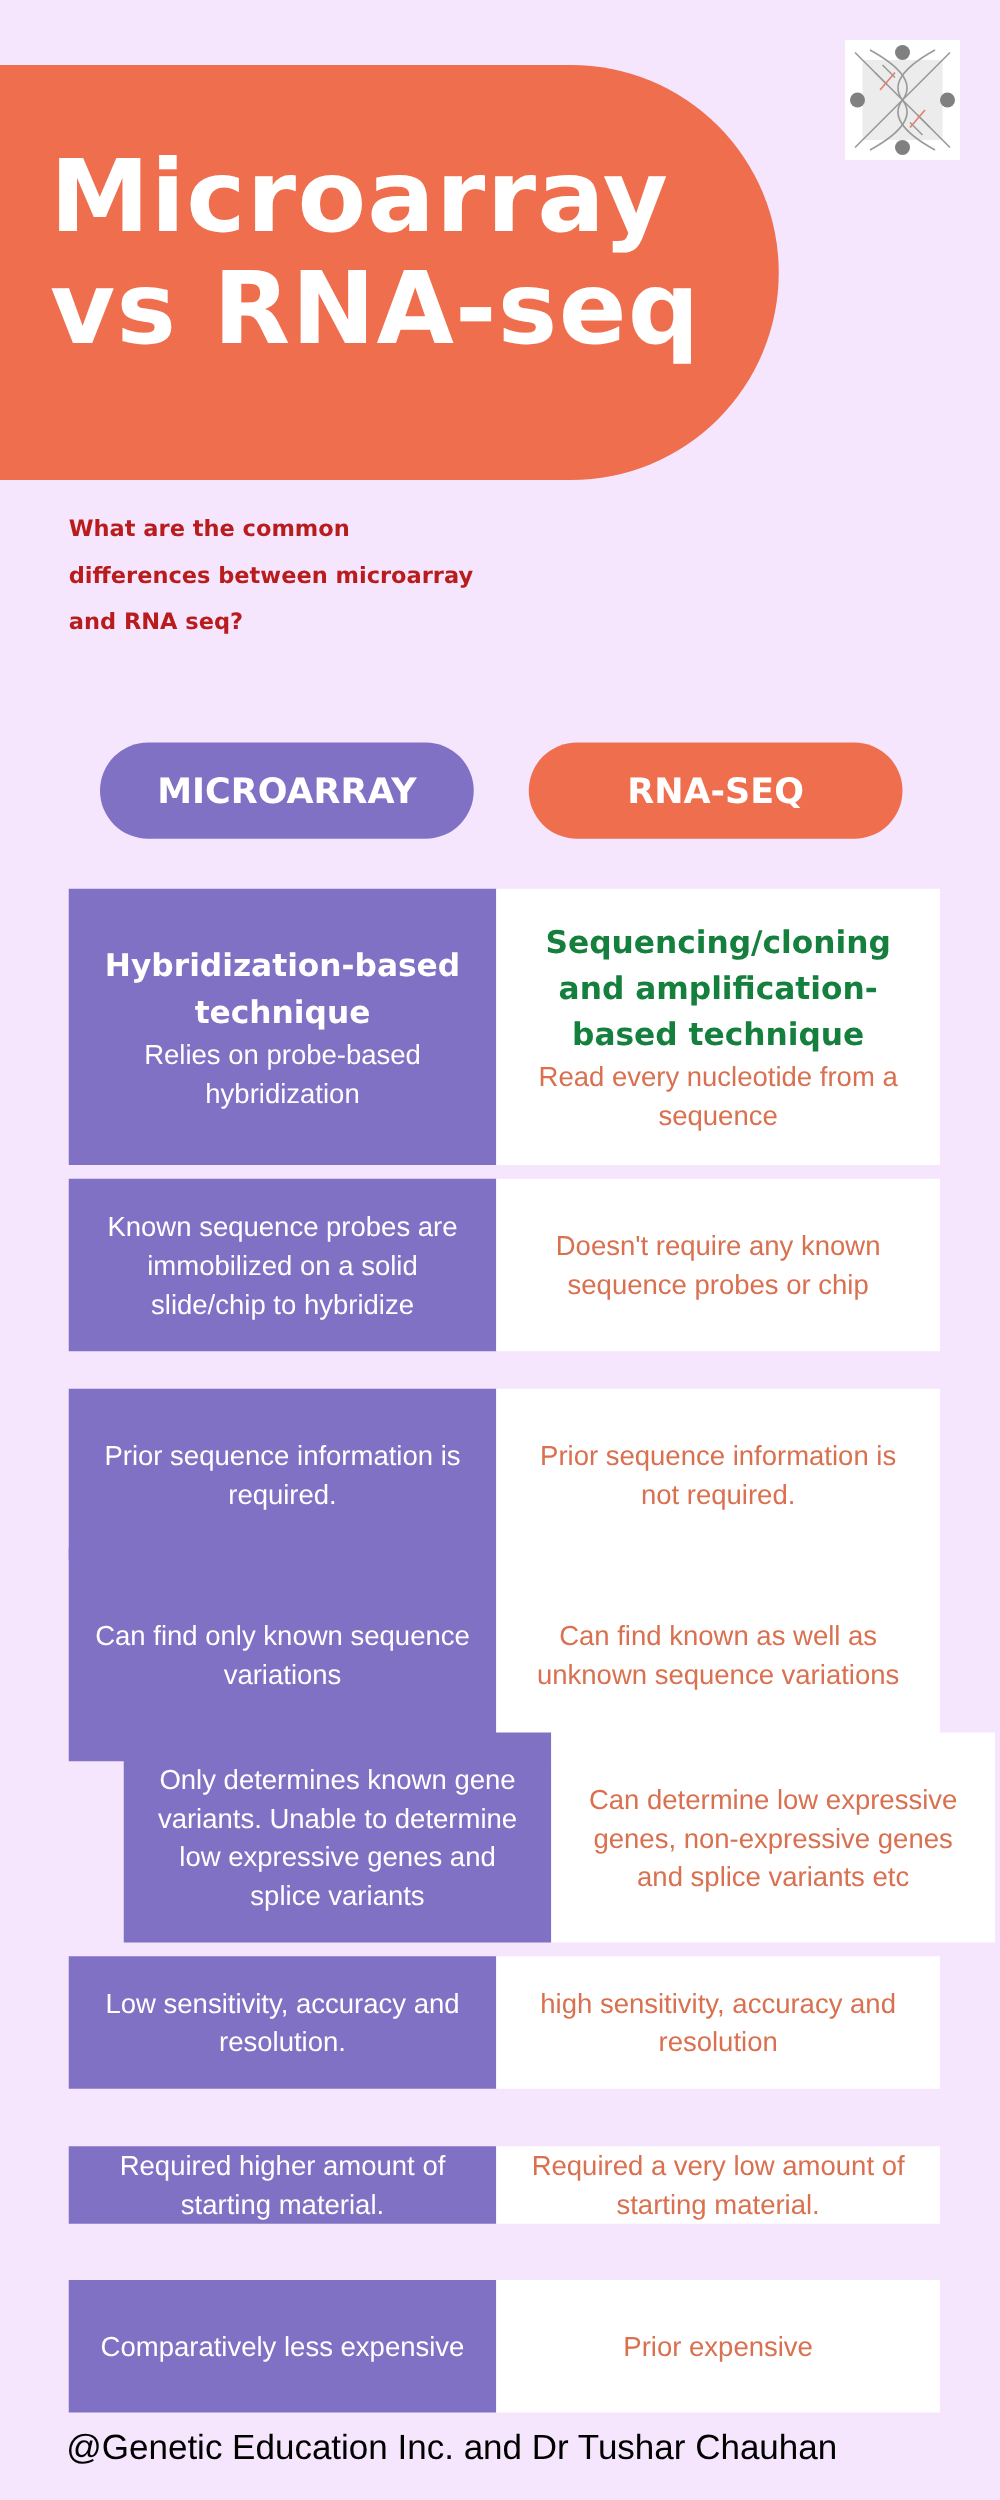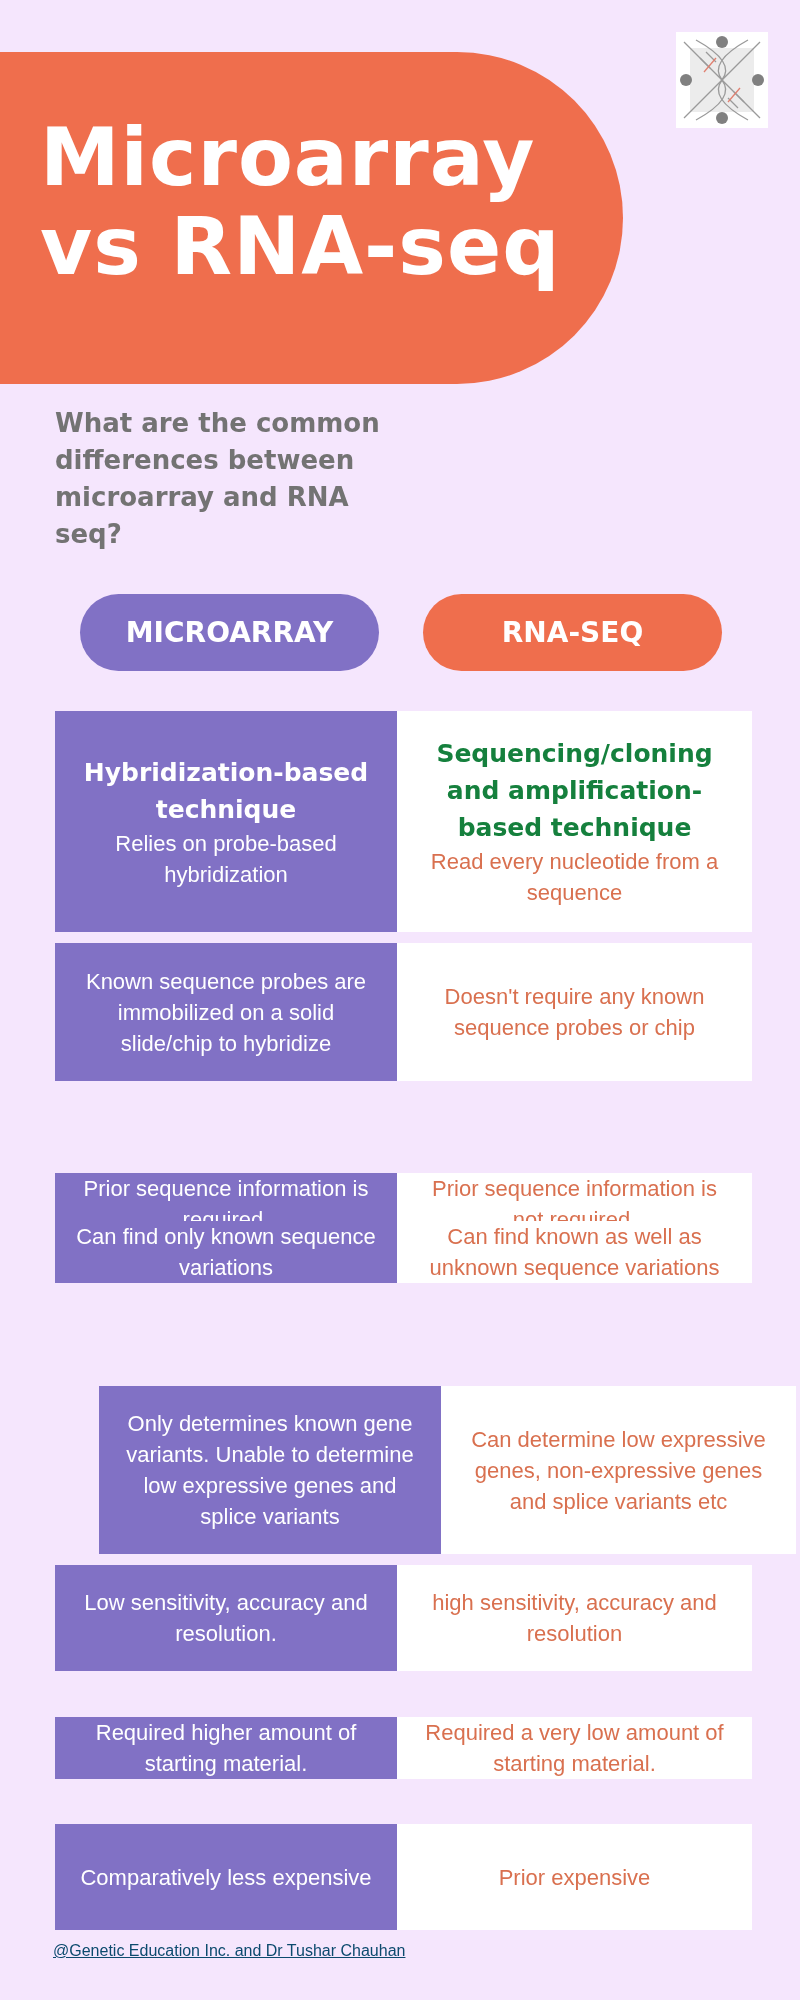--- a/index.html
+++ b/index.html
@@ -23,23 +23,23 @@
     line-height: 1;
   }
   .title-1 { top: 118px; }
   .title-2 { top: 207px; }
   .logo {
     position: absolute; left: 676px; top: 32px;
     width: 92px; height: 96px; background: #ffffff;
   }
   .subtitle {
     position: absolute; left: 55px; top: 405px; width: 340px;
-    color: #737373; font-weight: 700;
+    color: #b91c1c; font-weight: 700;
     font-family: "DejaVu Sans", sans-serif;
-    font-size: 26px; line-height: 37px;
+    font-size: 18px; line-height: 37px;
   }
   .pill-btn {
     position: absolute; top: 594px; height: 77px; width: 299px;
     border-radius: 39px; color: #ffffff;
     display: flex; align-items: center; justify-content: center;
     font-family: "DejaVu Sans", sans-serif; font-weight: 700; font-size: 28px;
     cursor: pointer;
   }
   .btn-micro { left: 80px; background: #8171c5; }
   .btn-rna { left: 423px; background: #ef6e4d; }
@@ -53,21 +53,21 @@
   }
   .cell-left { width: 342px; background: #8171c5; color: #ffffff; }
   .cell-right { width: 355px; background: #ffffff; color: #d9704f; }
   .cell .head {
     font-weight: 700; font-size: 25px; line-height: 37px;
     font-family: "DejaVu Sans", sans-serif;
   }
   .cell-right .head { color: #15803d; }
   .footer {
     position: absolute; left: 53px; top: 1942px;
-    font-size: 16px; color: #0c4a6e; white-space: nowrap; text-decoration: underline;
+    font-size: 28px; color: #000000; white-space: nowrap;
   }
 </style>
 </head>
 <body>
 
 <div class="title-pill"></div>
 <div class="title-line title-1">Microarray</div>
 <div class="title-line title-2">vs RNA-seq</div>
 
 <div class="logo">
@@ -112,30 +112,30 @@
 
 <div class="table-row" style="top:943px;height:138px;">
   <div class="cell cell-left">
     <div>Known sequence probes are immobilized on a solid slide/chip to hybridize</div>
   </div>
   <div class="cell cell-right">
     <div>Doesn't require any known sequence probes or chip</div>
   </div>
 </div>
 
-<div class="table-row" style="top:1135px;height:137px;align-items:center;">
+<div class="table-row" style="top:1111px;height:137px;">
   <div class="cell cell-left">
     <div>Prior sequence information is required.</div>
   </div>
   <div class="cell cell-right">
     <div>Prior sequence information is not required.</div>
   </div>
 </div>
 
-<div class="table-row" style="top:1166px;height:171px;align-items:center;">
+<div class="table-row" style="top:1238px;height:171px;">
   <div class="cell cell-left">
     <div>Can find only known sequence variations</div>
   </div>
   <div class="cell cell-right">
     <div>Can find known as well as unknown sequence variations</div>
   </div>
 </div>
 
 <div class="table-row" style="top:1386px;height:168px;padding-left:44px;">
   <div class="cell cell-left">

